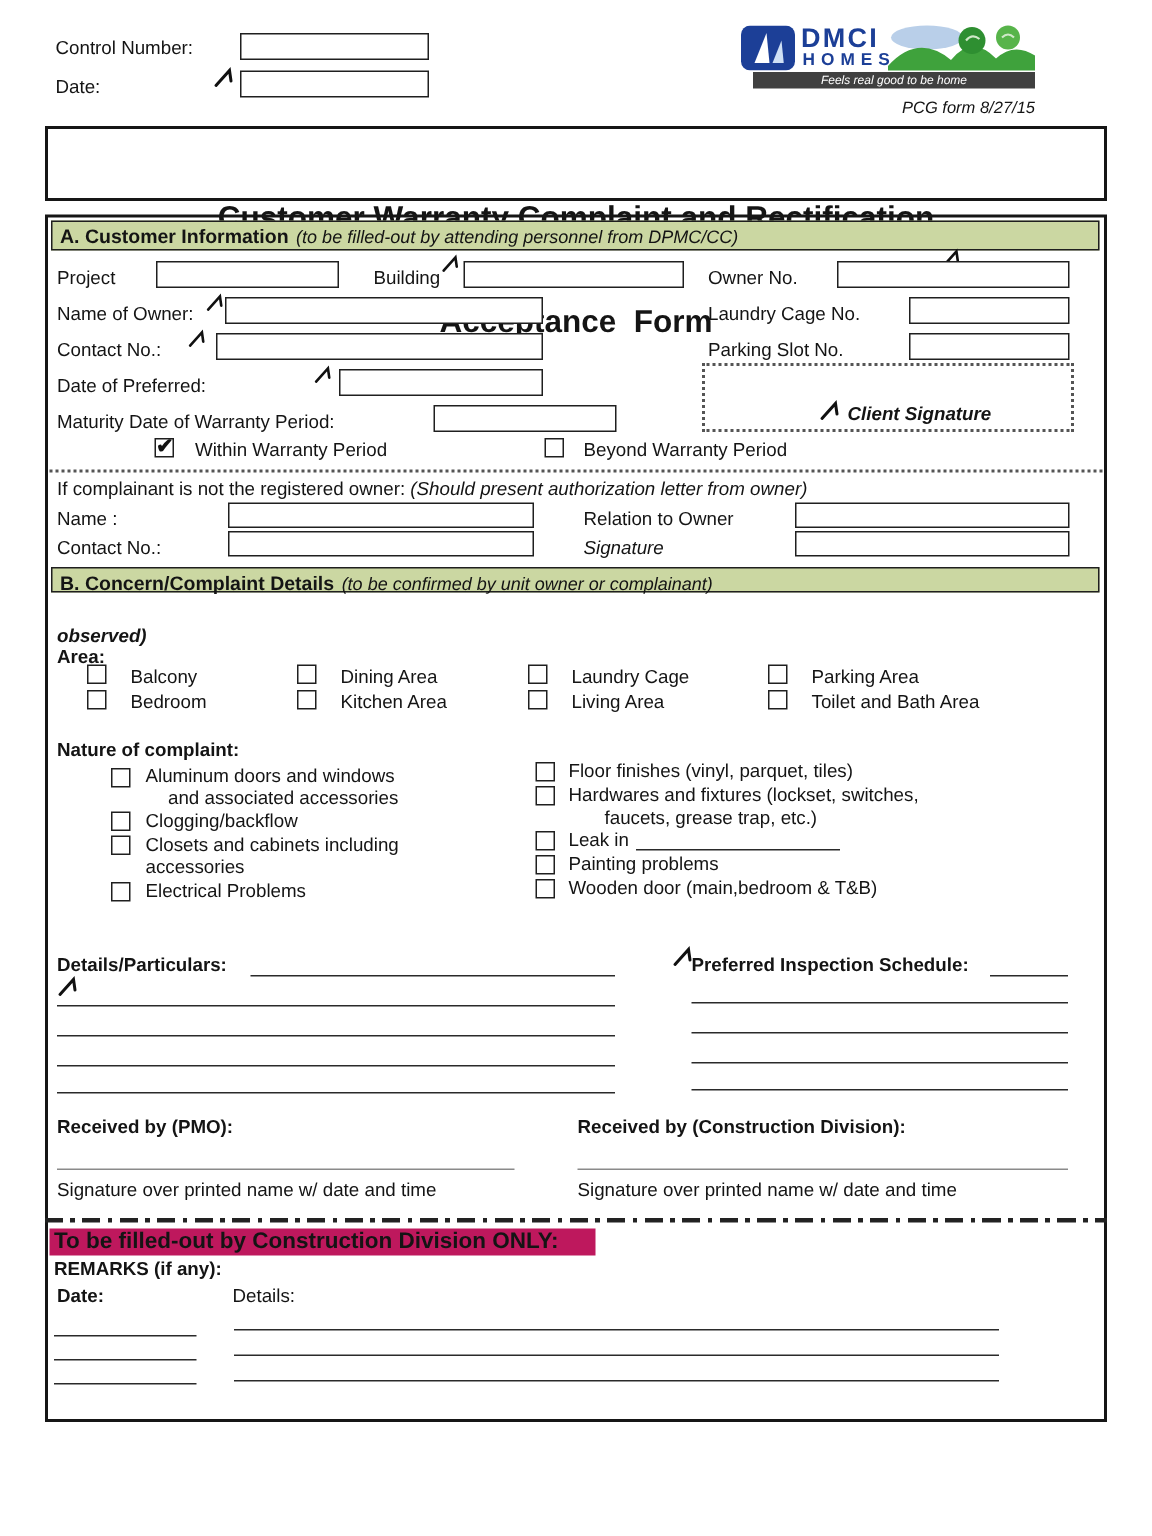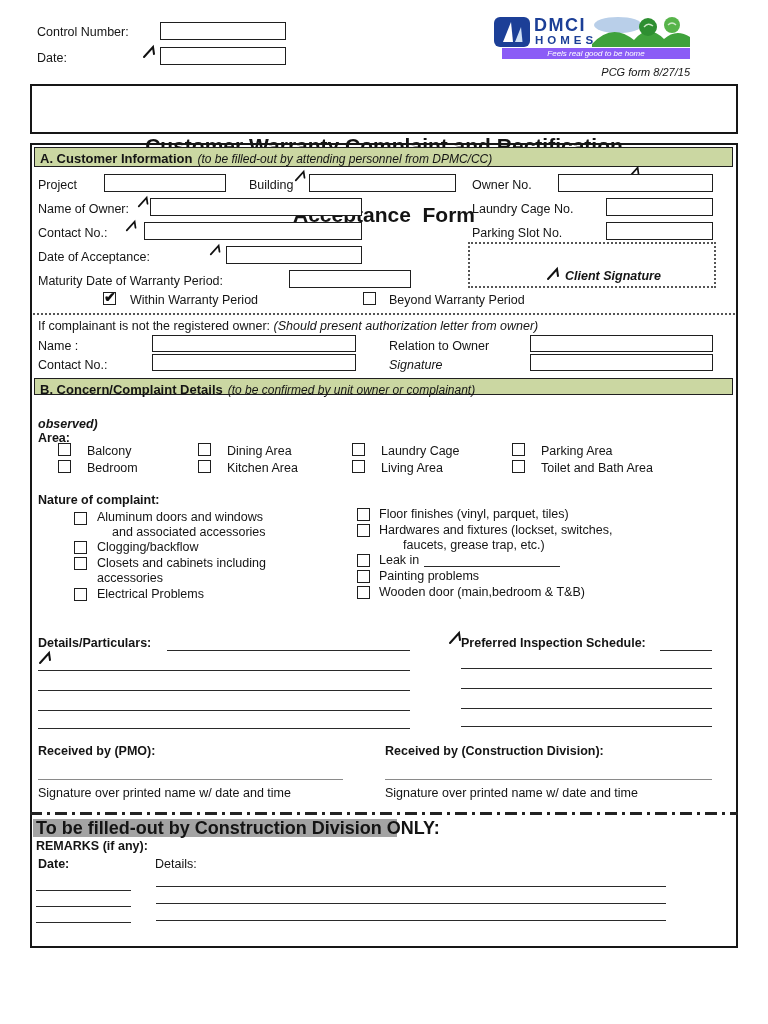--- a/index.html
+++ b/index.html
@@ -27,26 +27,26 @@
   .sec-head .h { font-weight:bold; font-size:13px; }
   .sec-head .n { font-style:italic; font-size:12px; margin-left:5px; }
   .sig-box { position:absolute; border:2px dotted #555; box-sizing:border-box; background:#fff; }
   .pen { position:absolute; }
   .logo { position:absolute; left:492px; top:14px; width:200px; height:46px; }
   .logo .brand1 { position:absolute; left:42px; top:1px; font-size:18px; font-weight:bold;
     color:#1c3f97; letter-spacing:1.5px; }
   .logo .brand2 { position:absolute; left:43px; top:20px; font-size:11.5px; font-weight:bold;
     color:#1c3f97; letter-spacing:4px; }
   .logo .tagbar { position:absolute; left:10px; top:34px; width:188px; height:11px;
-    background:#8b5cf6; color:#fff; font-size:8px; font-style:italic;
+    background:#404040; color:#fff; font-size:8px; font-style:italic;
     text-align:center; line-height:11px; }
   .formcode { position:absolute; left:560px; top:66px; width:130px; text-align:right;
     font-size:11px; font-style:italic; }
-  .hl-bar { position:absolute; background:#a3a3a3; box-sizing:border-box; padding:2px 3px;
-    font-size:18px; font-weight:bold; line-height:14px; white-space:nowrap; }
+  .hl-bar { position:absolute; background:#be185d; box-sizing:border-box; padding:2px 3px;
+    font-size:15px; font-weight:bold; line-height:14px; white-space:nowrap; }
 </style>
 </head>
 <body>
 
 <div class="page">
 
   <span class="lbl" style="left:37px; top:25px;">Control Number:</span>
   <div class="box" style="left:160px; top:22px; width:126px; height:18px;"></div>
 
   <span class="lbl" style="left:37px; top:51px;">Date:</span>
@@ -107,21 +107,21 @@
   <div class="box" style="left:606px; top:198px; width:107px; height:18px;"></div>
 
   <span class="lbl" style="left:38px; top:226px;">Contact No.:</span>
   <svg class="pen" style="left:125px; top:219px;" width="14" height="14" viewBox="0 0 16 16">
       <path d="M2 13 L11 3 L12 10" fill="none" stroke="#111" stroke-width="2" stroke-linecap="round"></path>
     </svg>
   <div class="box" style="left:144px; top:222px; width:218px; height:18px;"></div>
   <span class="lbl" style="left:472px; top:226px;">Parking Slot No.</span>
   <div class="box" style="left:606px; top:222px; width:107px; height:18px;"></div>
 
-  <span class="lbl" style="left:38px; top:250px;">Date of Acceptance:</span>
+  <span class="lbl" style="left:38px; top:250px;">Date of Preferred:</span>
   <svg class="pen" style="left:209px; top:243px;" width="14" height="14" viewBox="0 0 16 16">
       <path d="M2 13 L11 3 L12 10" fill="none" stroke="#111" stroke-width="2" stroke-linecap="round"></path>
     </svg>
   <div class="box" style="left:226px; top:246px; width:136px; height:18px;"></div>
 
   <div class="sig-box" style="left:468px; top:242px; width:248px; height:46px;">
     <svg class="pen" style="left:76px; top:22px;" width="16" height="16" viewBox="0 0 16 16">
         <path d="M2 13 L11 3 L12 10" fill="none" stroke="#111" stroke-width="2" stroke-linecap="round"></path>
       </svg>
     <span class="lbl b i" style="left:95px; top:25px;">Client Signature</span>

